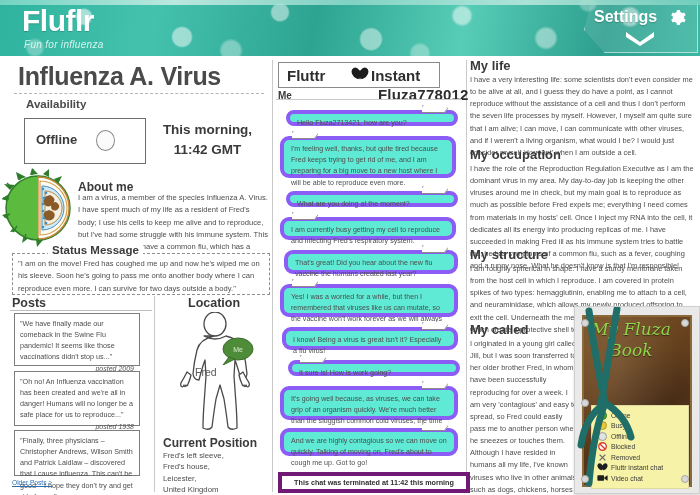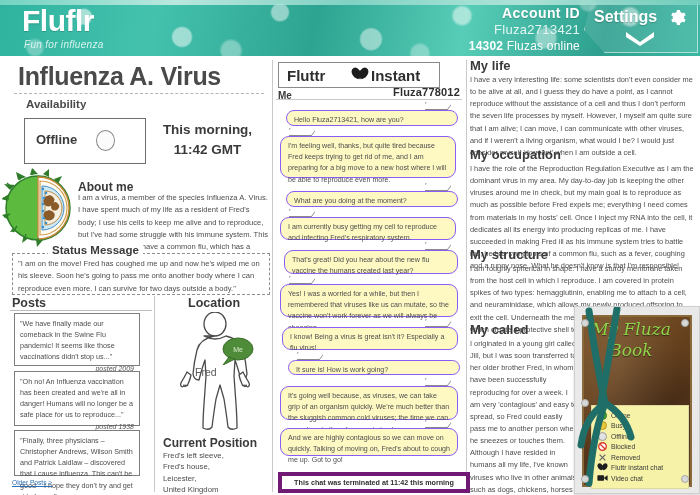--- a/index.html
+++ b/index.html
@@ -131,25 +131,25 @@
 
   
   .fluttr-box{
     position:absolute;left:278px;top:62px;width:160px;height:24px;
     border:1px solid #8a8a8a;background:#fff;
   }
   .fluttr-box .f-t{position:absolute;left:8px;top:4px;font-size:15px;font-weight:bold;color:#2e2e2e;}
   .fluttr-box .f-b{position:absolute;left:72px;top:4px;font-size:15px;color:#222;}
   .fluttr-box .f-t2{position:absolute;left:92px;top:4px;font-size:15px;font-weight:bold;color:#2e2e2e;}
   .chat-me{position:absolute;left:278px;top:90px;font-size:10px;font-weight:bold;color:#3a3a3a;}
-  .chat-id{position:absolute;left:378px;top:86px;width:82px;text-align:right;font-size:11px;font-weight:bold;color:#2e2e2e;letter-spacing:.2px;}
+  .chat-id{position:absolute;left:378px;top:86px;width:82px;text-align:right;font-size:15px;font-weight:bold;color:#2e2e2e;letter-spacing:.2px;}
   .chat-rule{position:absolute;left:276px;top:99px;width:186px;border-top:1px solid #c9c9c9;}
 
   .bub{
-    position:absolute;border:1px solid #8b5cf6;background:#fef9c3;border-radius:9px;
+    position:absolute;border:4px solid #8b5cf6;background:#5eead4;border-radius:9px;
     box-sizing:border-box;padding:4px 7px;
     font-size:7.1px;line-height:1.58;color:#4d4d4d;
   }
   .bub .tail{position:absolute;width:26px;height:10px;overflow:hidden;}
   .bub .tail:before{
     content:"";position:absolute;left:0;top:-6px;width:26px;height:12px;
     background:#fff;border:1px solid #8a8a8a;transform:skewX(-38deg);
   }
   .bub.left .tail{left:8px;top:-9px;}
   .bub.right .tail{right:6px;top:-9px;}
@@ -198,28 +198,20 @@
 </style>
 </head>
 <body>
 
 <div class="page">
 
   <div class="header">
     <div class="brand">Fluflr</div>
     <div class="brand-sub">Fun for influenza</div>
 
-    <div class="account">
-      <div class="a-title">Account ID</div>
-      <div class="a-id">Fluza2713421</div>
-      <div class="a-online">
-        <b>14302</b>
-        <span>Fluzas online</span>
-      </div>
-    </div>
 
     <div class="settings">
       <div class="s-shape"></div>
       <div class="s-label">Settings</div>
       <span class="s-gear">
         <svg width="19" height="19" viewBox="0 0 24 24">
             <path fill="#ffffff" d="M12 8.2a3.8 3.8 0 1 0 0 7.6 3.8 3.8 0 0 0 0-7.6zm0 5.9a2.1 2.1 0 1 1 0-4.2 2.1 2.1 0 0 1 0 4.2zM20.5 12c0-.5-.05-1-.14-1.46l2.02-1.5-2-3.46-2.35.93a7.9 7.9 0 0 0-2.52-1.46L15.2 2.6h-4l-.31 2.45c-.92.33-1.77.82-2.52 1.46L6.02 5.58l-2 3.46 2.02 1.5a8.1 8.1 0 0 0 0 2.92l-2.02 1.5 2 3.46 2.35-.93c.75.64 1.6 1.13 2.52 1.46l.31 2.45h4l.31-2.45a7.9 7.9 0 0 0 2.52-1.46l2.35.93 2-3.46-2.02-1.5c.09-.46.14-.96.14-1.46z"></path>
           </svg>
       </span>
       <span class="s-chev">

